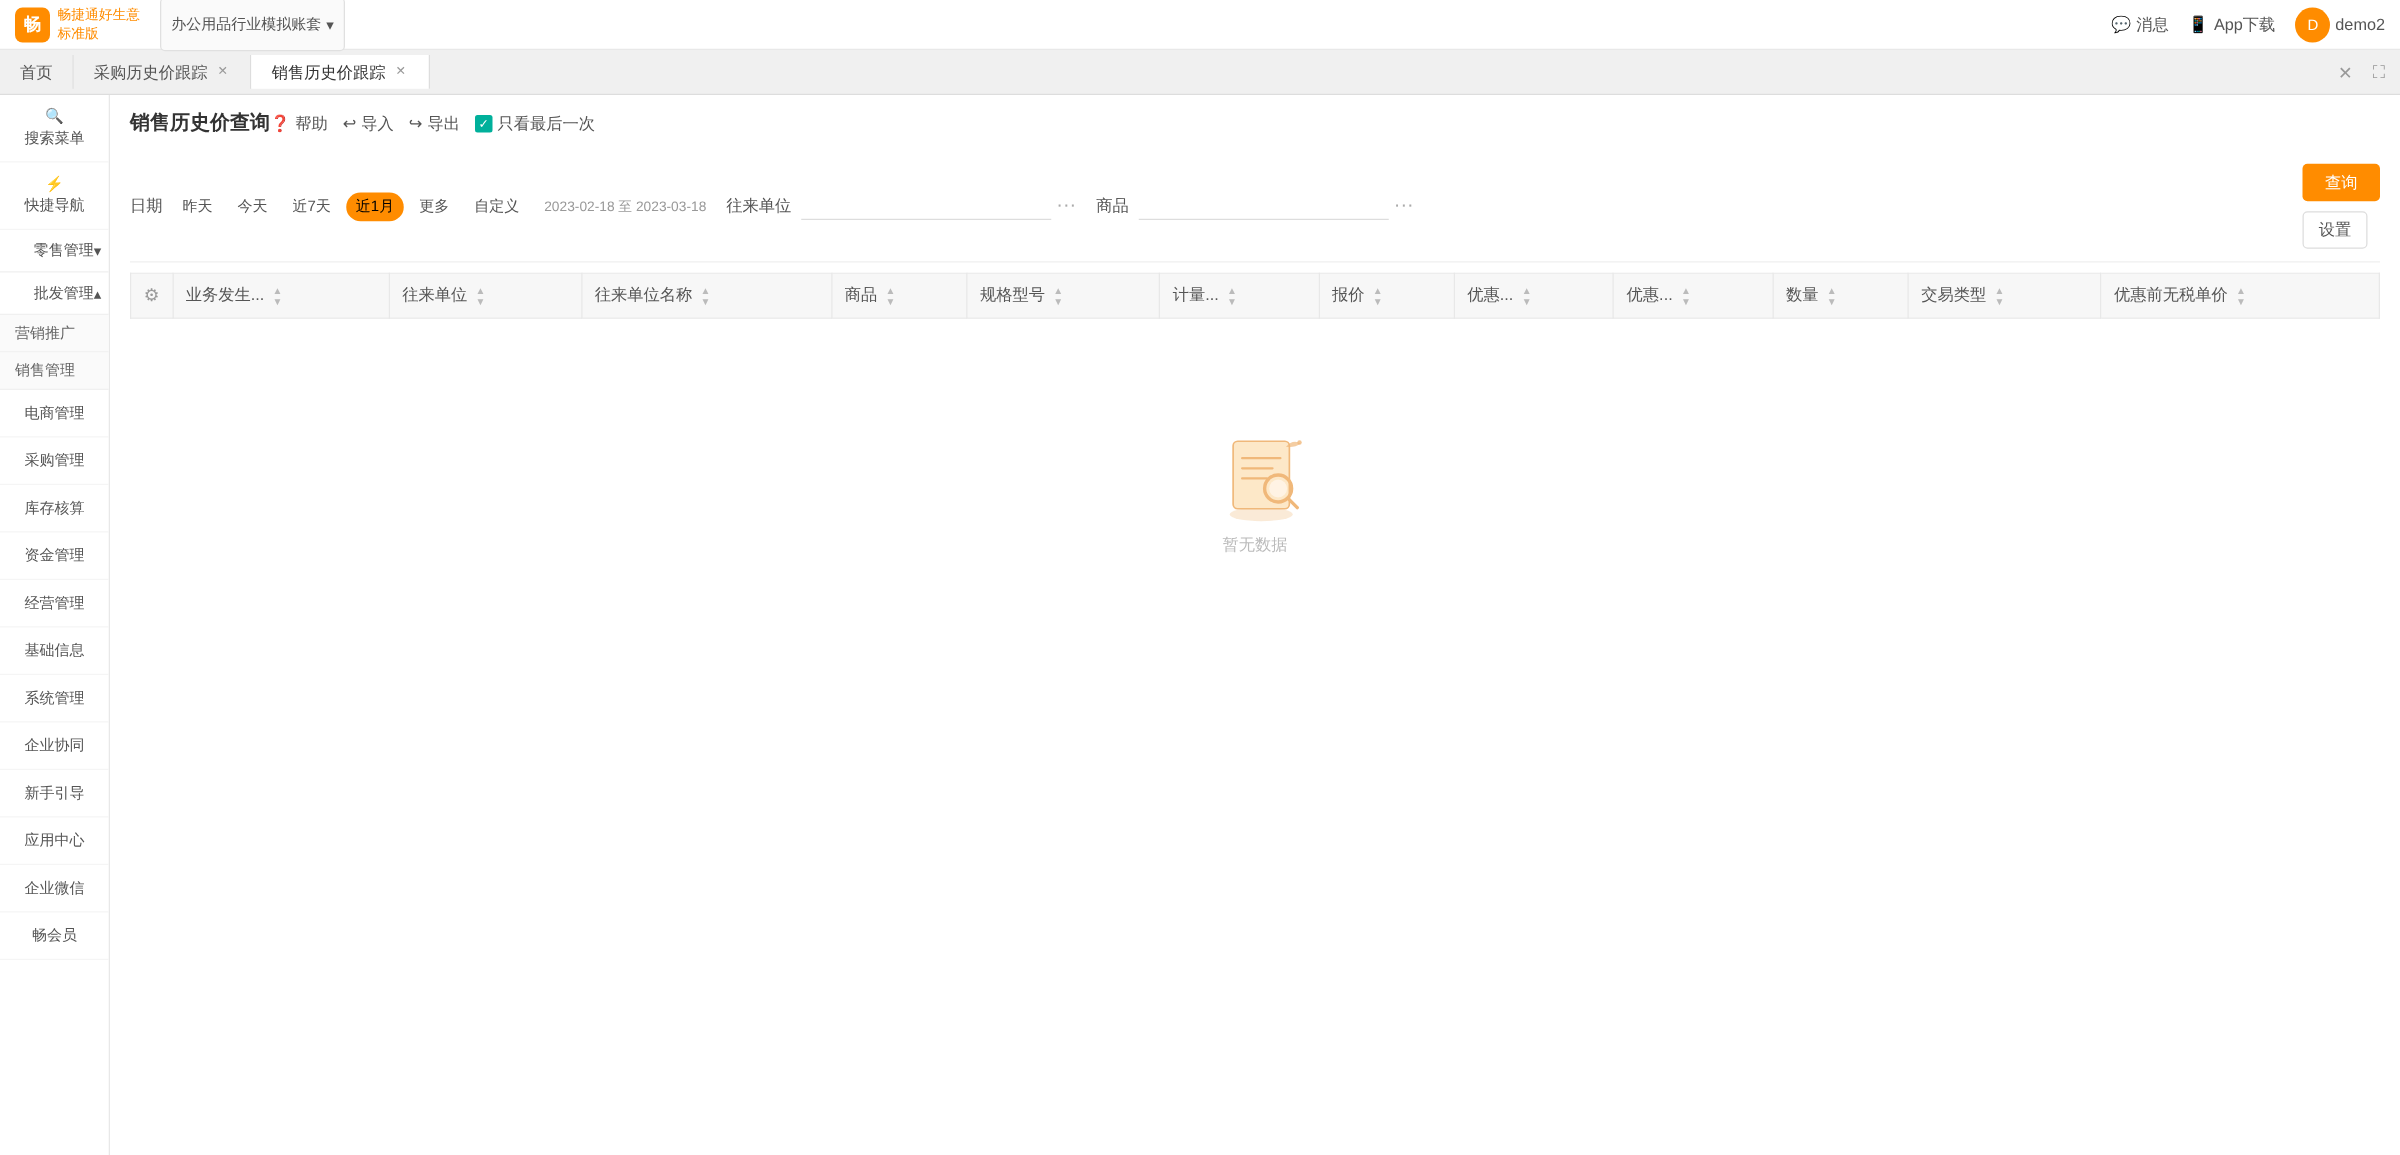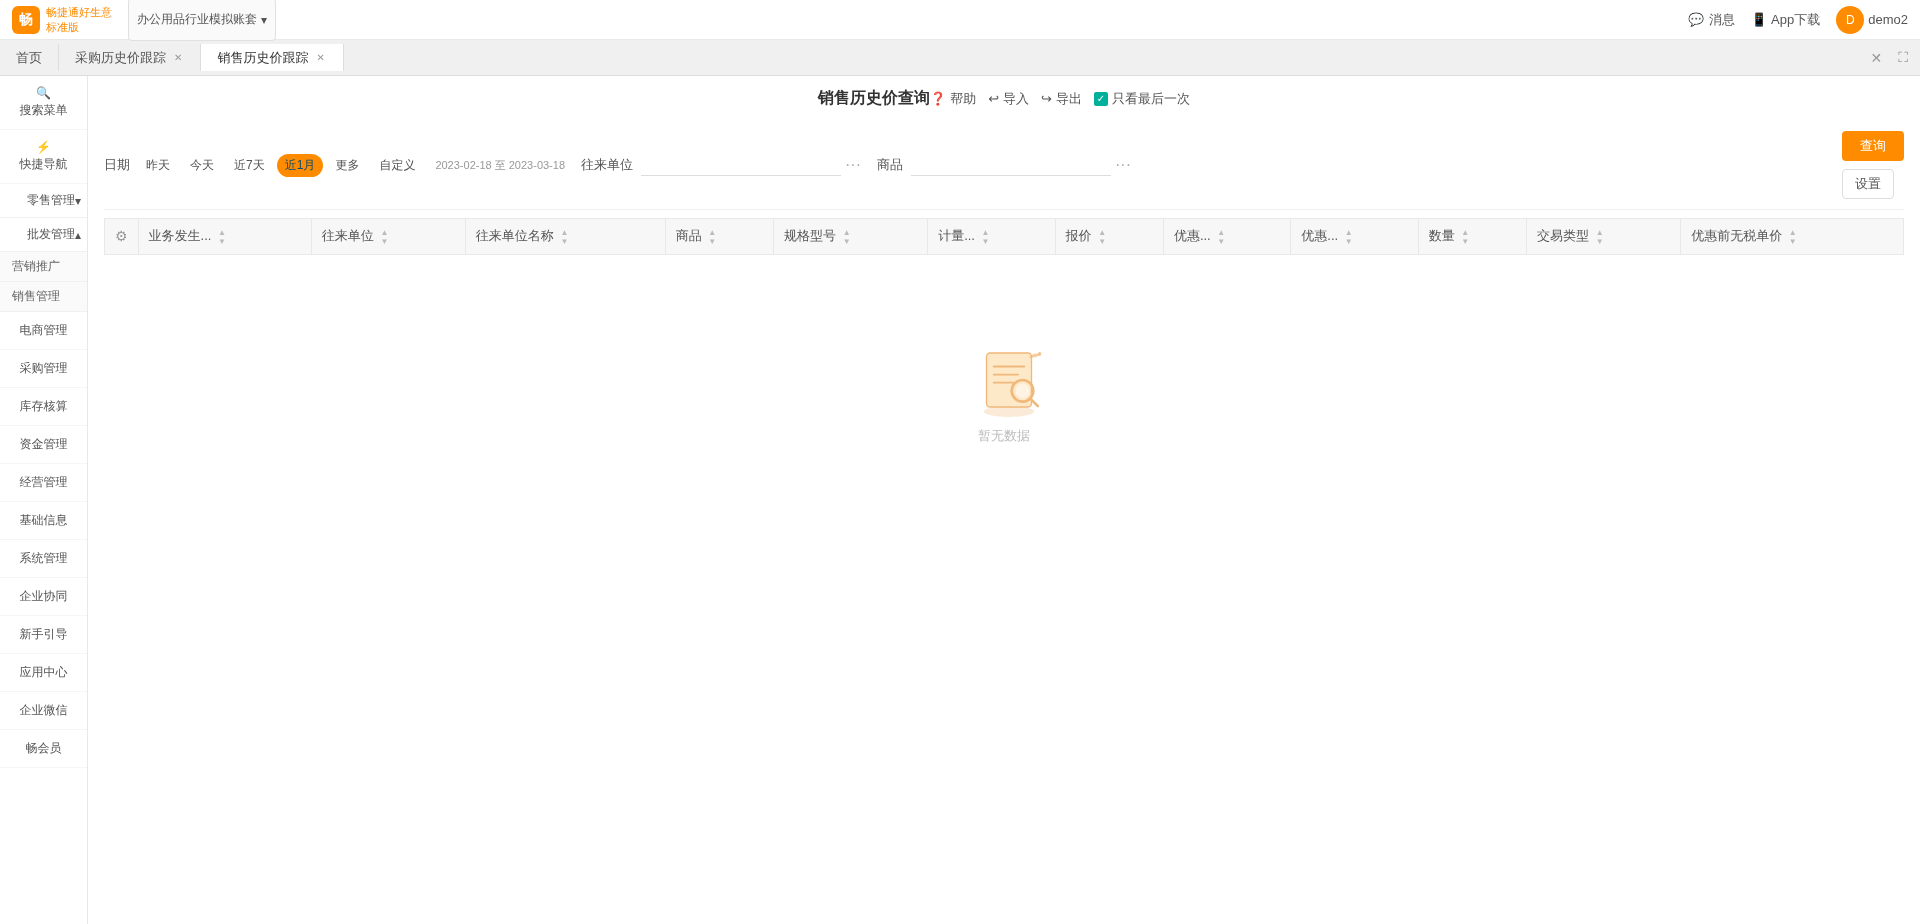--- a/index.html
+++ b/index.html
@@ -188,21 +188,21 @@
     }
     .page-container {
       background: #fff;
       margin: 0;
       padding: 12px 16px;
       min-height: 100%;
     }
     .page-header {
       display: flex;
       align-items: center;
-      justify-content: center;
+      justify-content: flex-start;
       margin-bottom: 12px;
     }
     .page-title {
       font-size: 16px;
       font-weight: 600;
       color: #333;
     }
     .page-actions {
       display: flex;
       align-items: center;
@@ -259,21 +259,21 @@
     }
     .date-btn {
       padding: 3px 8px;
       font-size: 12px;
       color: #555;
       cursor: pointer;
       border-radius: 3px;
     }
     .date-btn.active {
       background: #ff8c00;
-      color: #0c4a6e;
+      color: #000000;
       border-radius: 12px;
     }
     .date-range-text {
       font-size: 11px;
       color: #999;
     }
     .filter-input-wrap {
       display: flex;
       align-items: center;
       gap: 4px;

